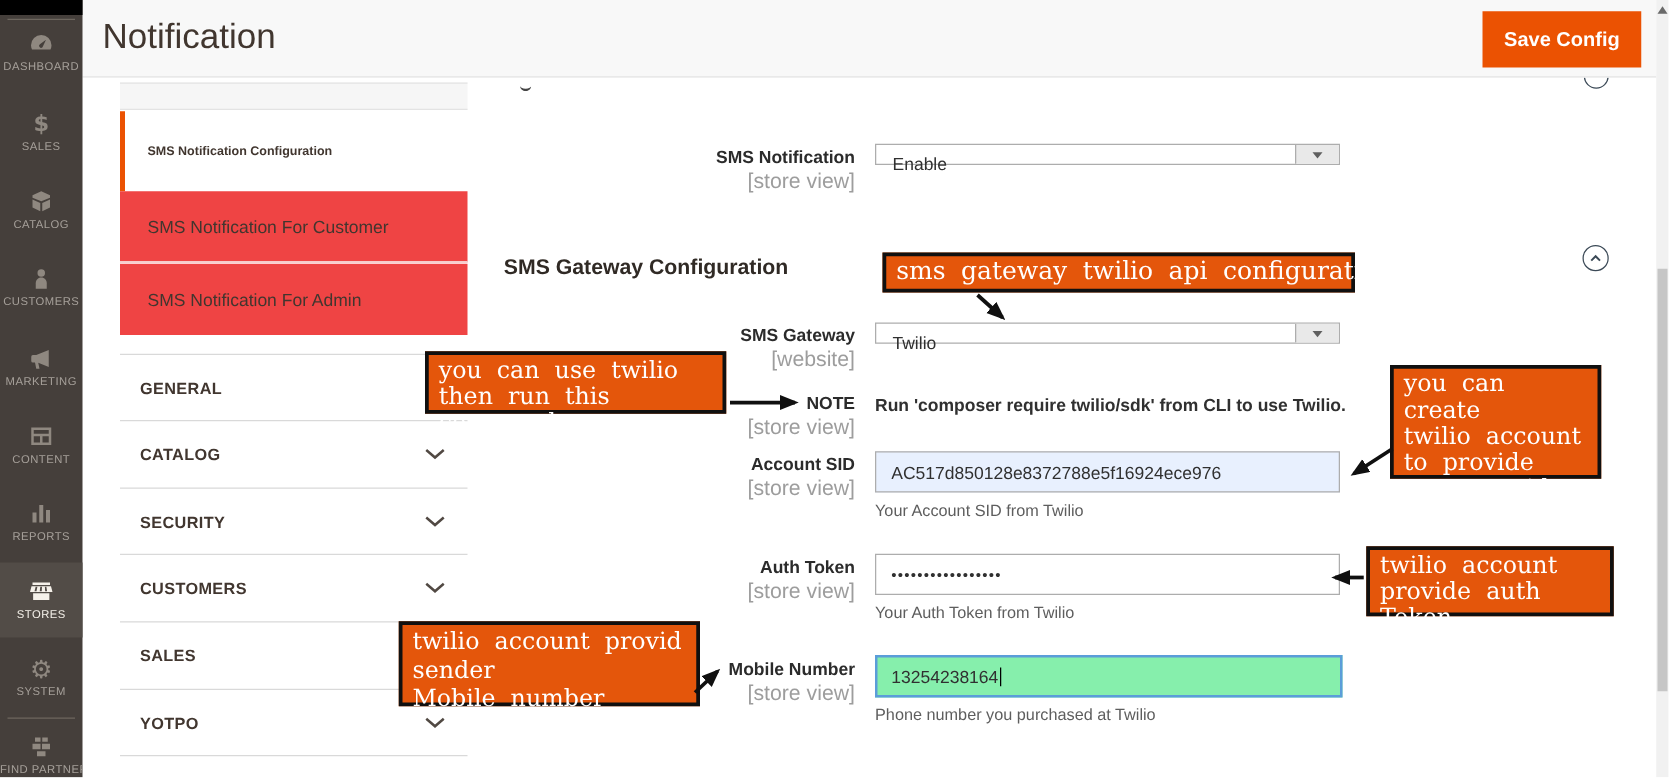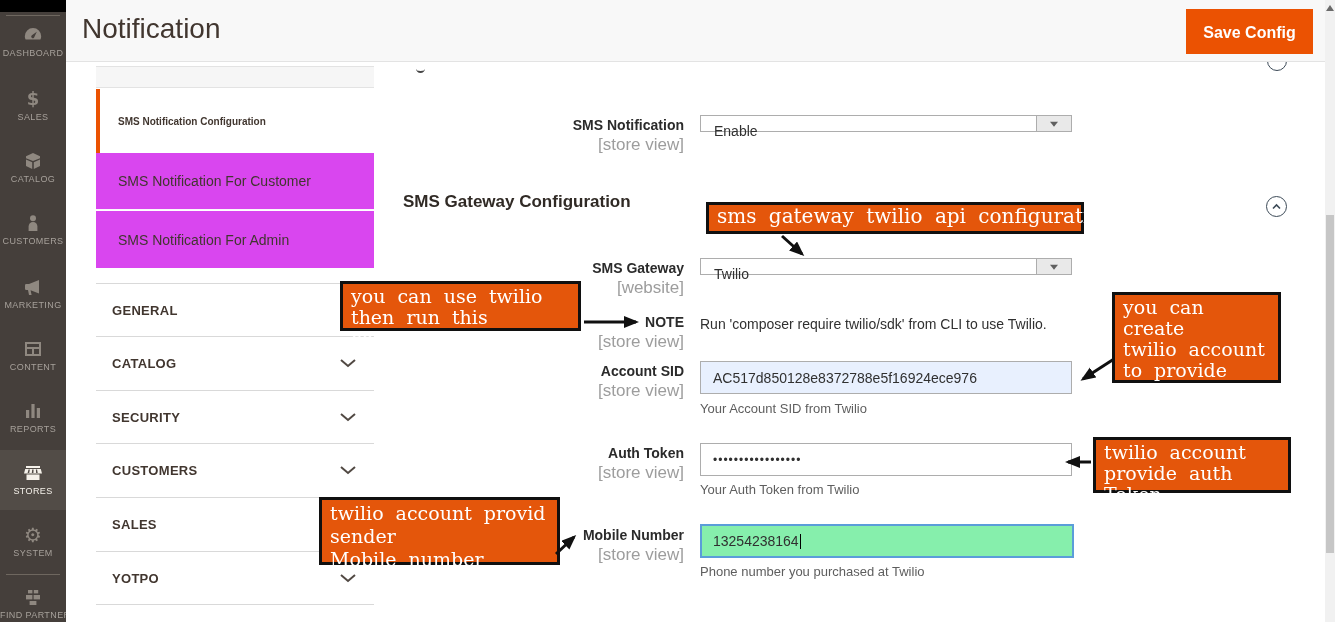--- a/index.html
+++ b/index.html
@@ -25,44 +25,44 @@
   .save-btn{position:absolute;left:1120px;top:9px;width:127px;height:45px;background:#eb5202;
             color:#fff;font-size:16px;font-weight:700;border:none;text-align:center;line-height:45px;
             cursor:pointer;font-family:inherit;}
 
   
   .sn-strip{position:absolute;left:96px;top:66px;width:278px;height:22px;background:#f6f6f6;
             border-top:1px solid #e3e3e3;border-bottom:1px solid #e3e3e3;box-sizing:border-box;}
   .sn-active{position:absolute;left:96px;top:89px;width:278px;height:64px;background:#fff;
              border-left:4px solid #eb5202;box-sizing:border-box;display:flex;align-items:center;
              padding-left:18px;font-weight:700;font-size:10px;color:#41362f;cursor:pointer;}
-  .sn-item{position:absolute;left:96px;width:278px;height:57px;background:#d946ef;display:flex;
+  .sn-item{position:absolute;left:96px;width:278px;height:57px;background:#ef4444;display:flex;
            align-items:center;padding-left:22px;font-size:14px;color:#41362f;box-sizing:border-box;cursor:pointer;}
   .sn-group{position:absolute;left:96px;width:278px;height:53px;border-top:1px solid #d9d9d9;
             background:#fff;display:flex;align-items:center;justify-content:space-between;
             padding:0 18px 0 16px;box-sizing:border-box;font-weight:700;font-size:13px;
             color:#41362f;letter-spacing:.3px;cursor:pointer;}
   .sn-endline{position:absolute;left:96px;top:604px;width:278px;border-top:1px solid #d9d9d9;}
 
   
   .frow-label{position:absolute;left:400px;width:284px;text-align:right;}
   .flabel{font-weight:700;font-size:14px;color:#2b2b2b;}
   .fscope{font-size:17px;color:#9d9d9d;margin-top:2px;}
-  .section-title{position:absolute;left:403px;top:192px;font-size:17px;font-weight:700;color:#302a25;}
+  .section-title{position:absolute;left:403px;top:204px;font-size:17px;font-weight:700;color:#302a25;}
   .collapse{position:absolute;left:1266px;top:196px;width:21px;height:21px;border:1px solid #3c4a57;
             border-radius:50%;box-sizing:border-box;cursor:pointer;}
   .select{position:absolute;height:17px;width:372px;background:#fff;border:1px solid #adadad;
           box-sizing:border-box;font-size:14px;color:#303030;line-height:31px;padding-left:13px;cursor:pointer;}
   .dd{position:absolute;right:0;top:0;bottom:0;width:34px;background:#e9e9e9;border-left:1px solid #adadad;}
   .dd::after{content:"";position:absolute;left:50%;top:50%;transform:translate(-50%,-25%);
              border:4px solid transparent;border-top:5px solid #5f5f5f;}
   .tinput{position:absolute;height:33px;width:372px;border:1px solid #adadad;box-sizing:border-box;
           font-size:14px;color:#303030;padding:0 12px;font-family:inherit;background:#fff;}
   .autofill{background:#e8f0fe;}
-  .note-text{position:absolute;left:700px;top:316px;font-size:14px;font-weight:400;color:#303030;}
+  .note-text{position:absolute;left:700px;top:316px;font-size:14px;font-weight:700;color:#303030;}
   .helper{position:absolute;left:700px;font-size:13px;color:#5e5e5e;}
   .mobile-box{position:absolute;left:700px;top:524px;width:374px;height:34px;background:#86efac;
               border:2px solid #5b9dd9;box-sizing:border-box;font-size:14px;color:#303030;
               line-height:30px;padding-left:11px;}
   .caret{display:inline-block;width:1px;height:15px;background:#000;vertical-align:-3px;margin-left:1px;}
 
   
   .ann{position:absolute;background:#e4560b;border:3px solid #101010;color:#fff;
        font-family:"DejaVu Serif",serif;font-size:19px;line-height:21px;padding:2px 8px 4px;
        word-spacing:6px;white-space:pre-line;box-sizing:border-box;z-index:20;}

